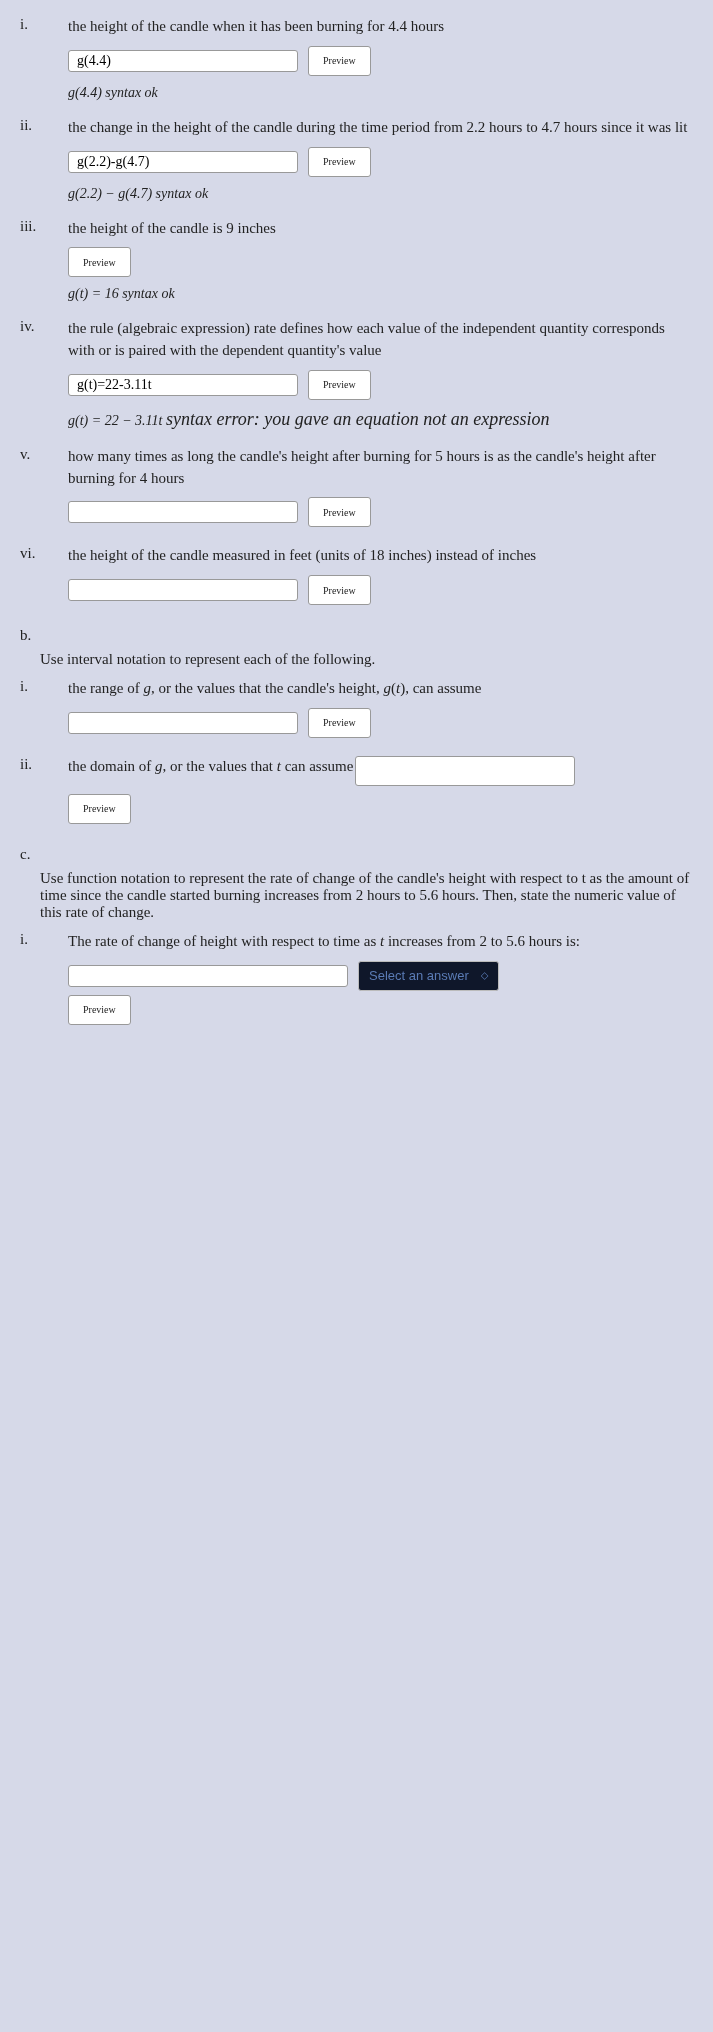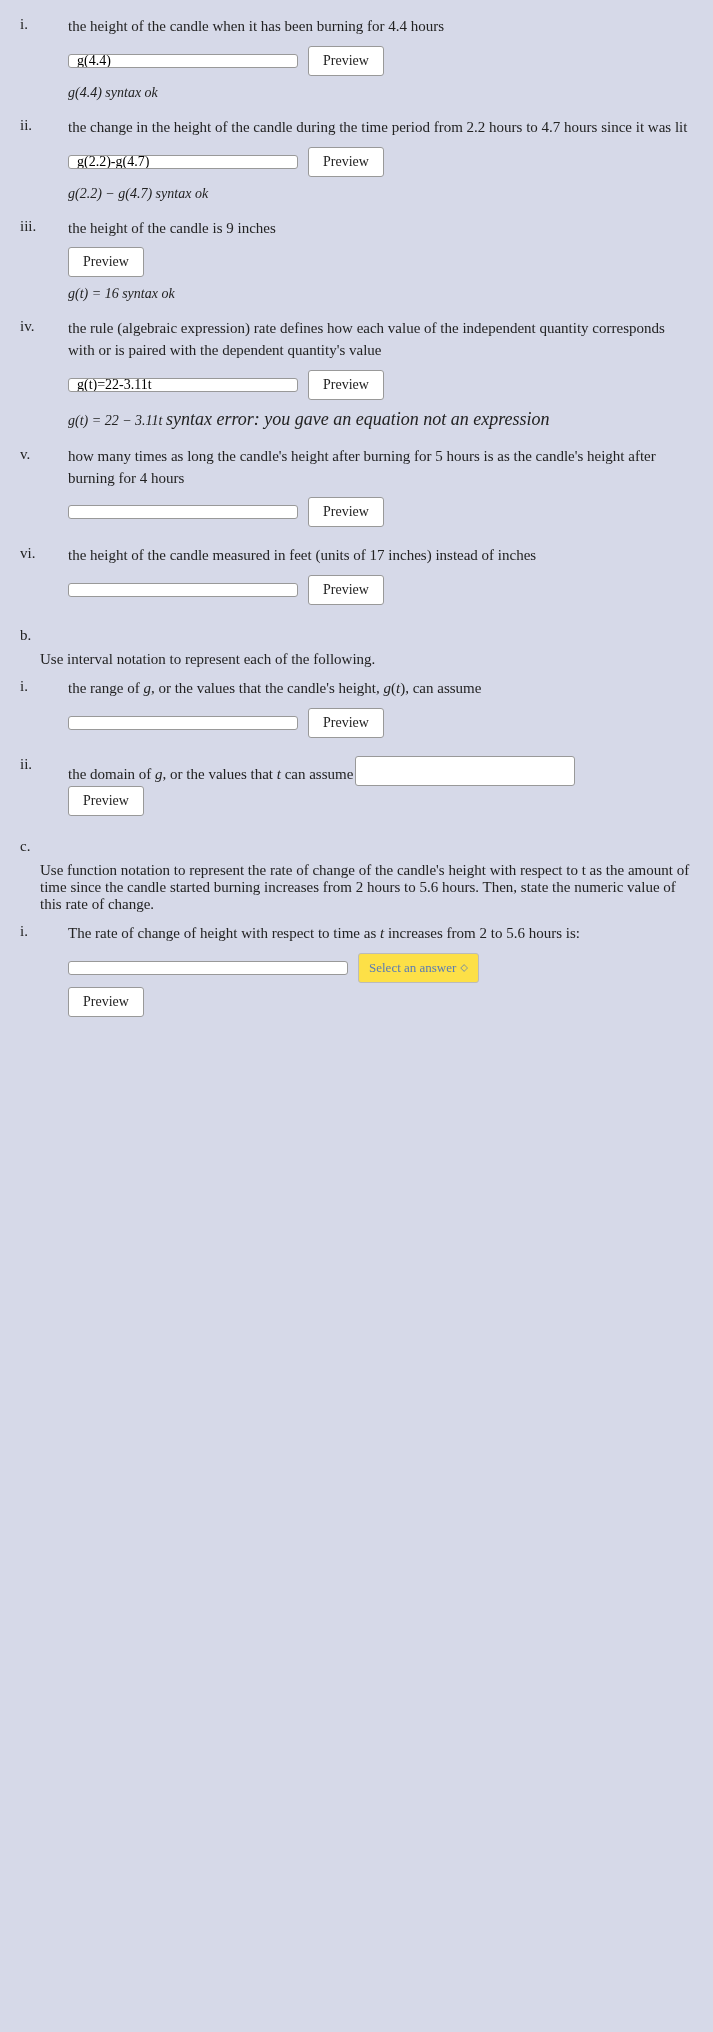--- a/index.html
+++ b/index.html
@@ -42,31 +42,31 @@
       margin-bottom: 4px;
     }
     .answer-input {
       border: 1px solid #999;
       background: #fff;
       border-radius: 3px;
       padding: 4px 8px;
       font-size: 14px;
       font-family: Georgia, serif;
       width: 230px;
-      height: 14px;
+      height: 22px;
     }
     .answer-input-wide {
       width: 280px;
     }
     .preview-btn {
       border: 1px solid #999;
       background: #fff;
       border-radius: 3px;
       padding: 4px 14px;
-      font-size: 14px;
+      font-size: 10px;
       font-family: Georgia, serif;
       cursor: pointer;
       height: 30px;
       color: #222;
     }
     .preview-text {
       font-size: 14px;
       color: #222;
       margin-top: 9px;
       margin-bottom: 2px;
@@ -93,42 +93,43 @@
       font-size: 15px;
       flex-shrink: 0;
       padding-top: 0;
     }
     .section-content {
       flex: 1;
       margin-top: 24px;
     }
     .select-answer-btn {
       border: 1px solid #bbb;
-      background: #fde047;
+      background: #0f172a;
       border-radius: 3px;
       padding: 4px 10px;
       font-size: 13px;
-      font-family: Liberation Serif, serif;
+      font-family: Liberation Sans, sans-serif;
       cursor: pointer;
       height: 30px;
       color: #5a7bb5;
       display: flex;
       align-items: center;
-      gap: 4px;
+      gap: 12px;
       white-space: nowrap;
     }
     .chevron {
       font-size: 11px;
       color: #5a7bb5;
     }
     .domain-row {
       display: flex;
       flex-direction: row;
-      align-items: flex-end;
+      align-items: flex-start;
       gap: 2px;
+      margin-bottom: 8px;
     }
     .domain-text {
       font-size: 15px;
       line-height: 1.45;
     }
     .domain-input {
       border: 1px solid #999;
       background: #fff;
       border-radius: 3px;
       padding: 4px 8px;
@@ -205,21 +206,21 @@
       <div class="input-row">
         <input class="answer-input" type="text" style="">
         <button class="preview-btn">Preview</button>
       </div>
     </div>
   </div>
 
   <div class="part-row">
     <div class="part-num">vi.</div>
     <div class="part-content">
-      <div class="part-text">the height of the candle measured in feet (units of 17 inches) instead of inches</div>
+      <div class="part-text">the height of the candle measured in feet (units of 18 inches) instead of inches</div>
       <div class="input-row">
         <input class="answer-input" type="text" style="">
         <button class="preview-btn">Preview</button>
       </div>
     </div>
   </div>
 
 </div>
 
 <div class="section">

